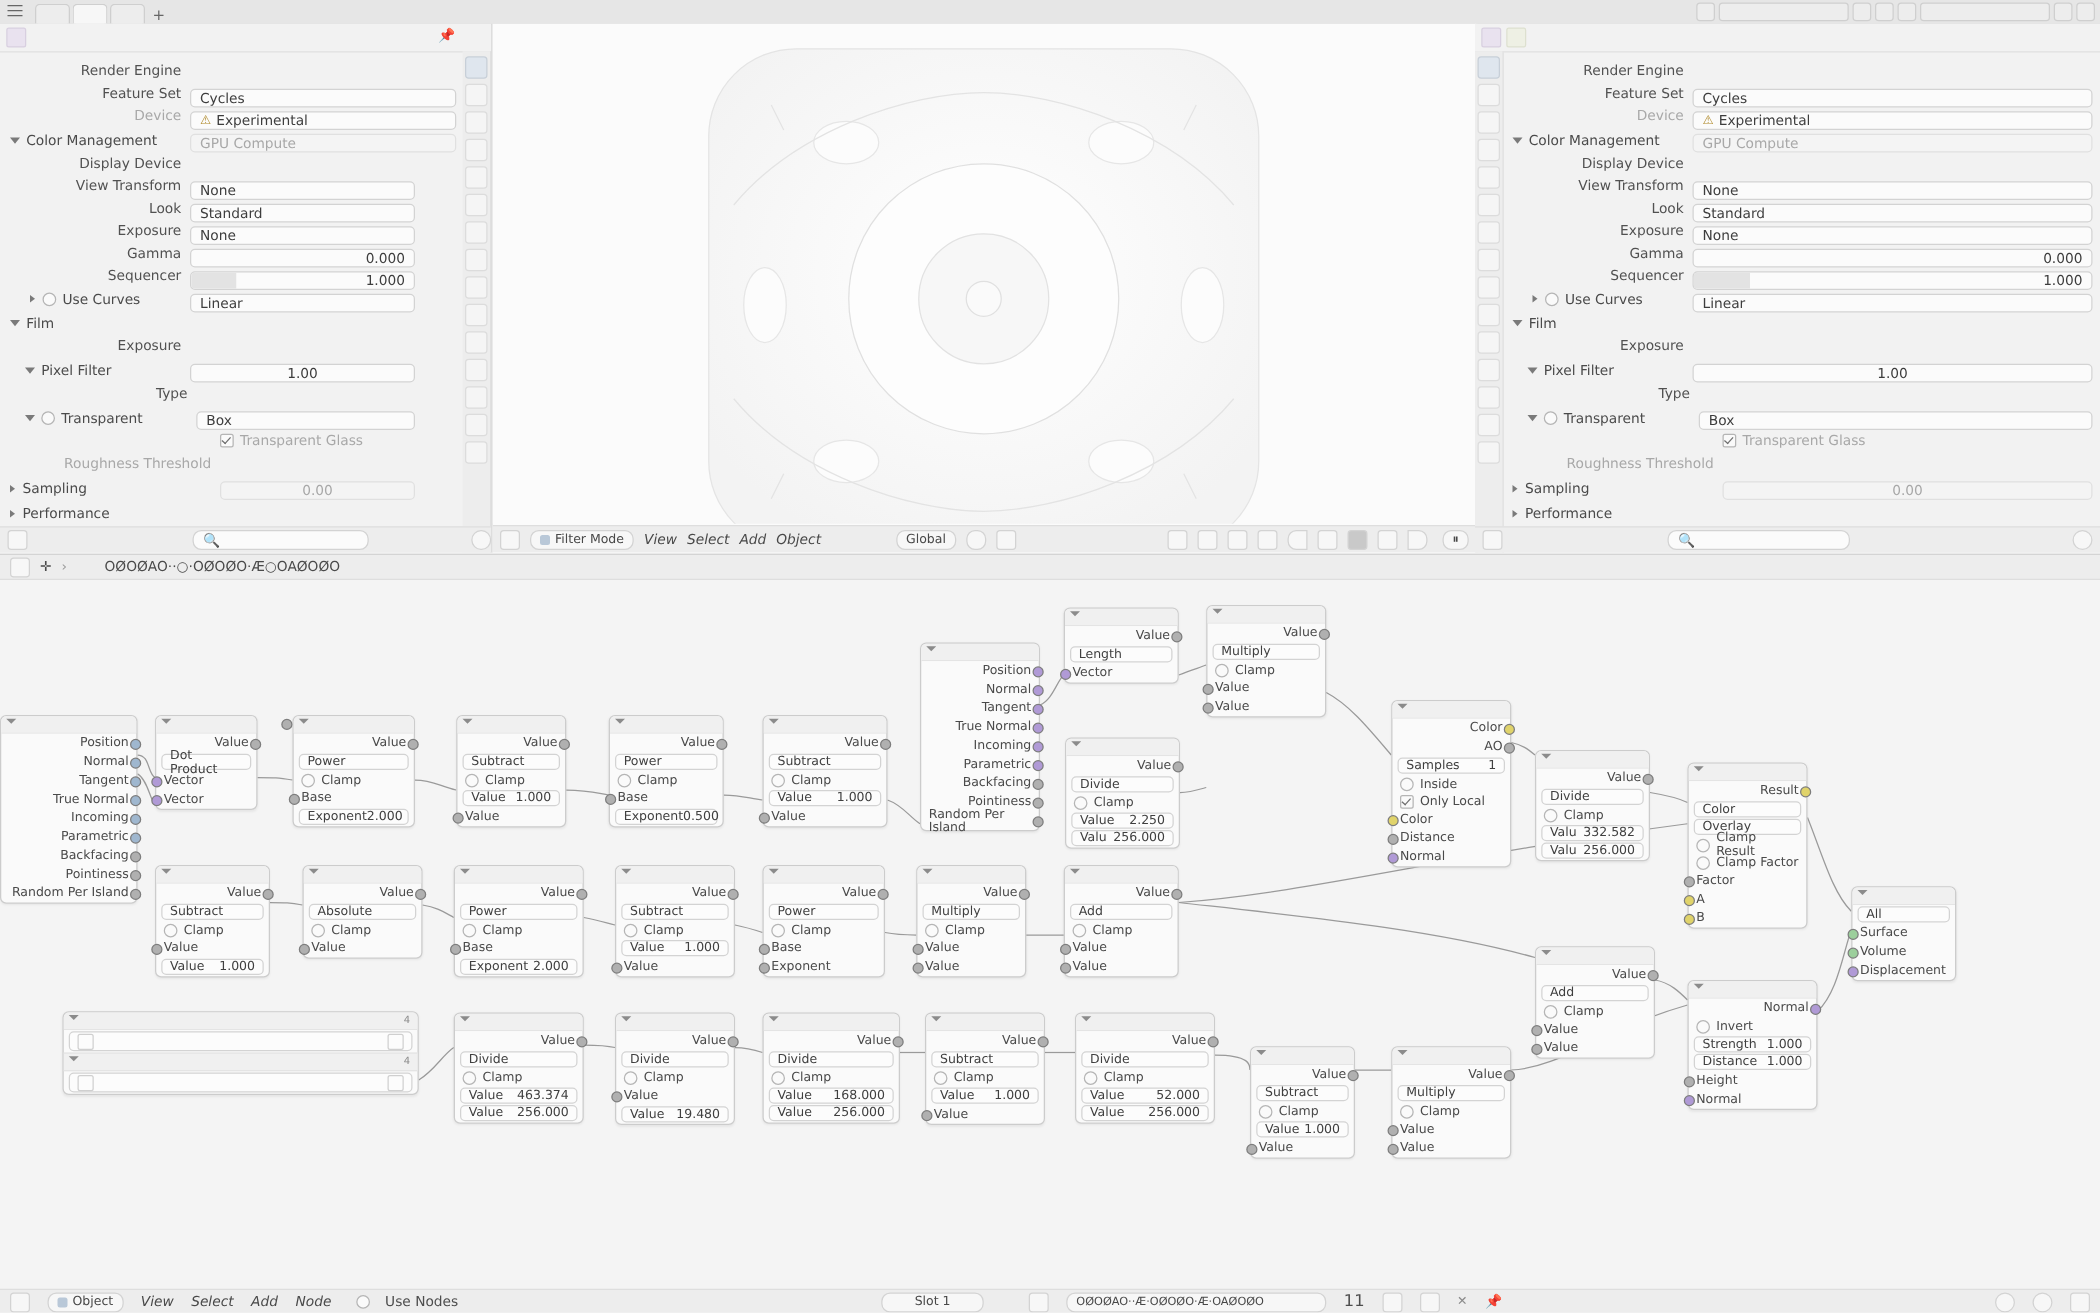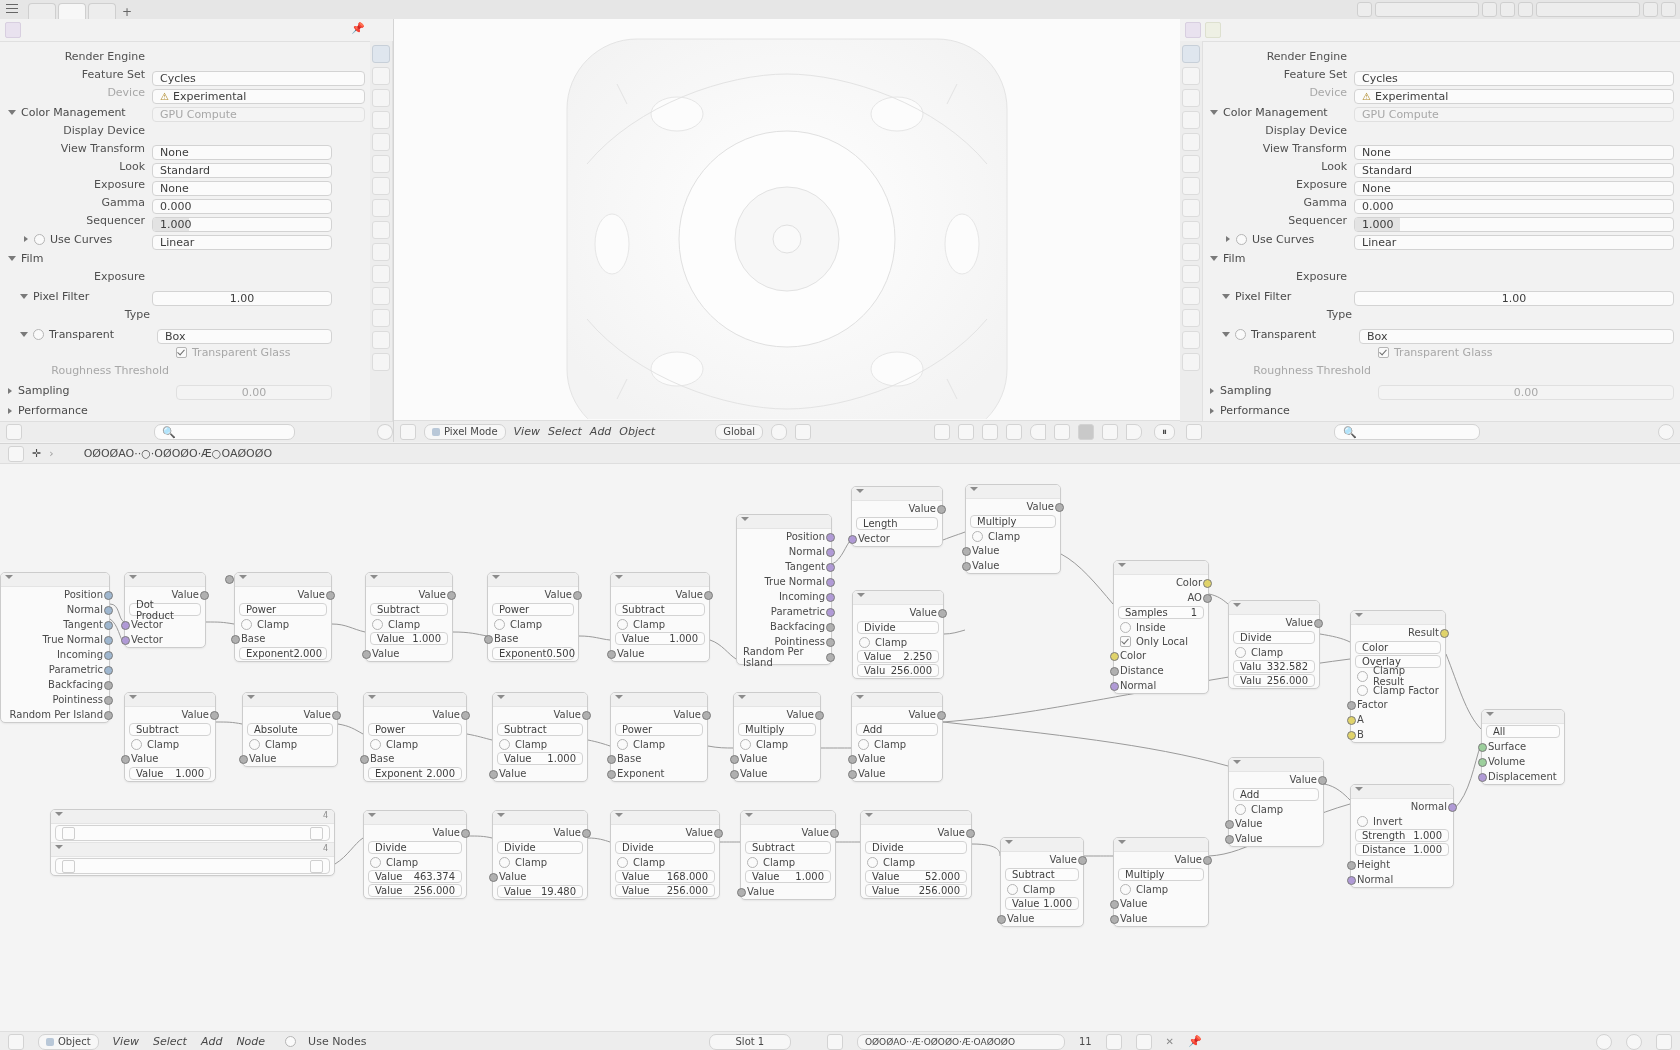--- a/index.html
+++ b/index.html
@@ -32,21 +32,21 @@
   .tabstrip .tico{width:16px;height:16px;margin:4px auto;border-radius:3px;border:1px solid #dcdcdc;background:#f5f5f5;position:relative;}
   .tabstrip .tico.on{background:#dfe6ee;border-color:#c7cfd8;}
   .content{position:absolute;top:22px;left:0;right:22px;bottom:0;overflow:hidden;}
 
   .row{position:relative;height:17px;margin:1px 6px 1px 0;display:flex;align-items:center;}
   .lbl{width:128px;text-align:right;padding-right:7px;color:#515151;font-size:11px;white-space:nowrap;overflow:hidden;padding-left:17px;}
   .fld{flex:1;height:15px;background:#fbfbfb;border:1px solid #d3d3d3;border-radius:4px;display:flex;align-items:center;padding:0 7px;color:#3d3d3d;font-size:11px;box-sizing:border-box;margin-top:44px;}
   .fld.disabled{color:#a8a8a8;background:#f4f4f4;border-color:#e0e0e0;}
   .fld.center{justify-content:center;}
   .fld .warn{color:#b08a2a;margin-right:4px;font-size:10px;}
-  .fld.slider{position:relative;overflow:hidden;justify-content:flex-start;}
+  .fld.slider{position:relative;overflow:hidden;justify-content:flex-end;}
   .fld.slider .bar{position:absolute;left:0;top:0;bottom:0;background:#e3e3e3;}
   .fld.slider span{position:relative;}
   .sect{display:flex;align-items:center;height:17px;margin:3px 0 1px 8px;color:#4a4a4a;font-size:11px;}
   .tri{width:0;height:0;border-left:4px solid #7a7a7a;border-top:3.5px solid transparent;border-bottom:3.5px solid transparent;margin-right:6px;}
   .tri.open{border-left:4px solid transparent;border-right:4px solid transparent;border-top:5px solid #7a7a7a;border-bottom:none;margin-right:5px;}
   .sub{display:flex;align-items:center;height:16px;margin:2px 0 1px 16px;color:#4a4a4a;}
   .radio{width:9px;height:9px;border-radius:50%;border:1px solid #b5b5b5;background:#fafafa;margin-right:5px;display:inline-block;}
   .chk{width:9px;height:9px;border-radius:2px;border:1px solid #b5b5b5;background:#fafafa;margin-right:5px;display:inline-block;position:relative;}
   .chk.on:after{content:"";position:absolute;left:2px;top:0px;width:3px;height:6px;border:solid #6f6f6f;border-width:0 1.4px 1.4px 0;transform:rotate(42deg);}
   .dim{color:#a8a8a8;}
@@ -270,21 +270,21 @@
           <path d="M-200,-60 C-150,-120 -60,-150 0,-150 C60,-150 150,-120 200,-60"></path>
           <path d="M-200,95 C-150,155 -60,185 0,185 C60,185 150,155 200,95"></path>
           <path d="M-170,-140 L-160,-120 M170,-140 L160,-120 M-170,175 L-160,155 M170,175 L160,155"></path>
         </g>
       </g>
     </svg>
     <div class="vpfoot">
       <div class="sq"></div>
       <div class="pill">
         <span style="width:8px;height:8px;background:#b9c8d8;border-radius:2px"></span>
-        <span>Pixel Mode</span>
+        <span>Filter Mode</span>
       </div>
       <span class="menuitem">View</span>
       <span class="menuitem">Select</span>
       <span class="menuitem">Add</span>
       <span class="menuitem">Object</span>
       <div class="pill" style="margin-left:52px">
         <span>Global</span>
       </div>
       <div class="sq" style="border-radius:7px"></div>
       <div class="sq"></div>
@@ -939,21 +939,21 @@
           <span>Use Nodes</span>
       </div>
       <div style="flex:1"></div>
       <div class="pill" style="width:66px;justify-content:center">
         <span>Slot 1</span>
       </div>
       <div class="sq" style="margin-left:22px"></div>
       <div class="pill" style="width:192px">
         <span style="font-size:9px">OØOØAO··Æ·OØOØO·Æ·OAØOØO</span>
       </div>
-      <span style="font-size:10px">11</span>
+      <span style="font-size:13px">11</span>
       <div class="sq"></div>
       <div class="sq"></div>
       <span style="font-size:10px;color:#8a8a8a">✕</span>
       <div class="sq" style="border:none;background:transparent;margin-right:380px">📌</div>
       <div class="sq" style="border-radius:50%"></div>
       <div class="sq" style="border-radius:50%"></div>
       <div class="sq"></div>
     </div>
   </div>
 

